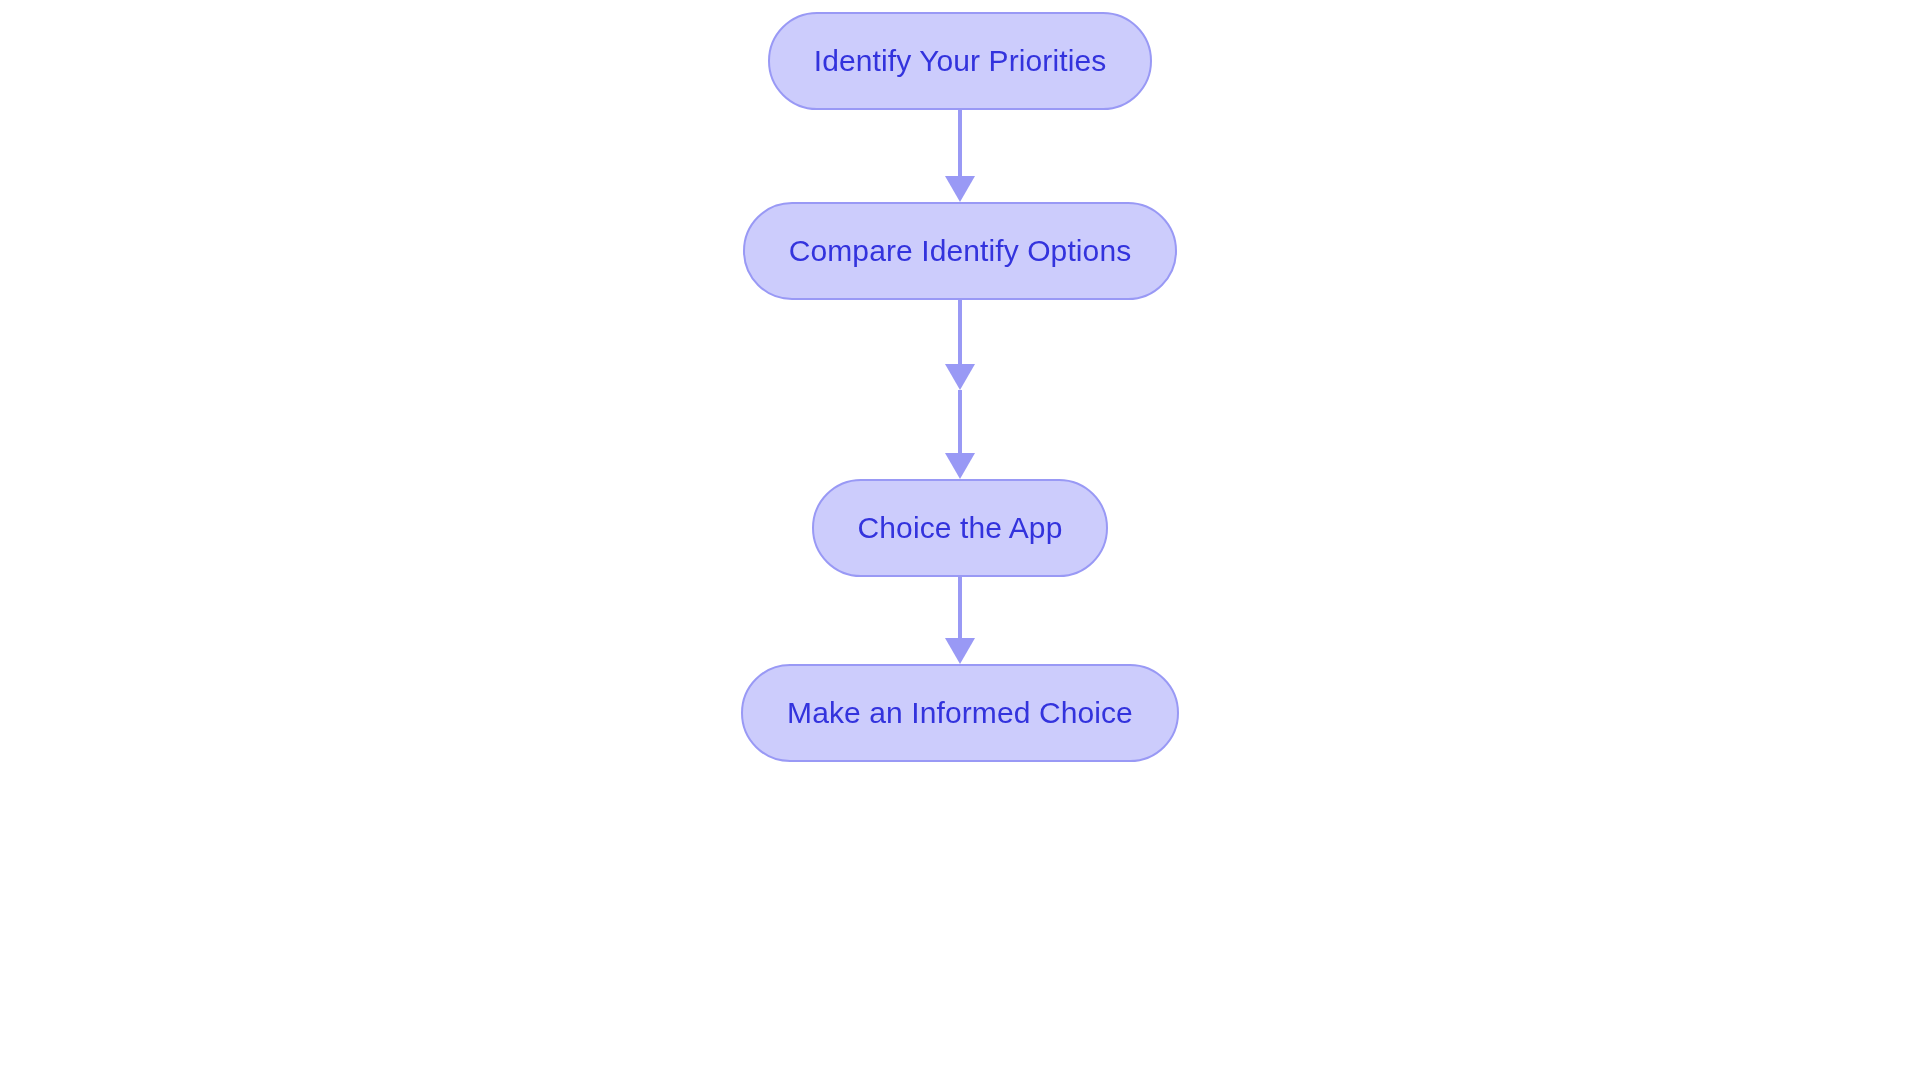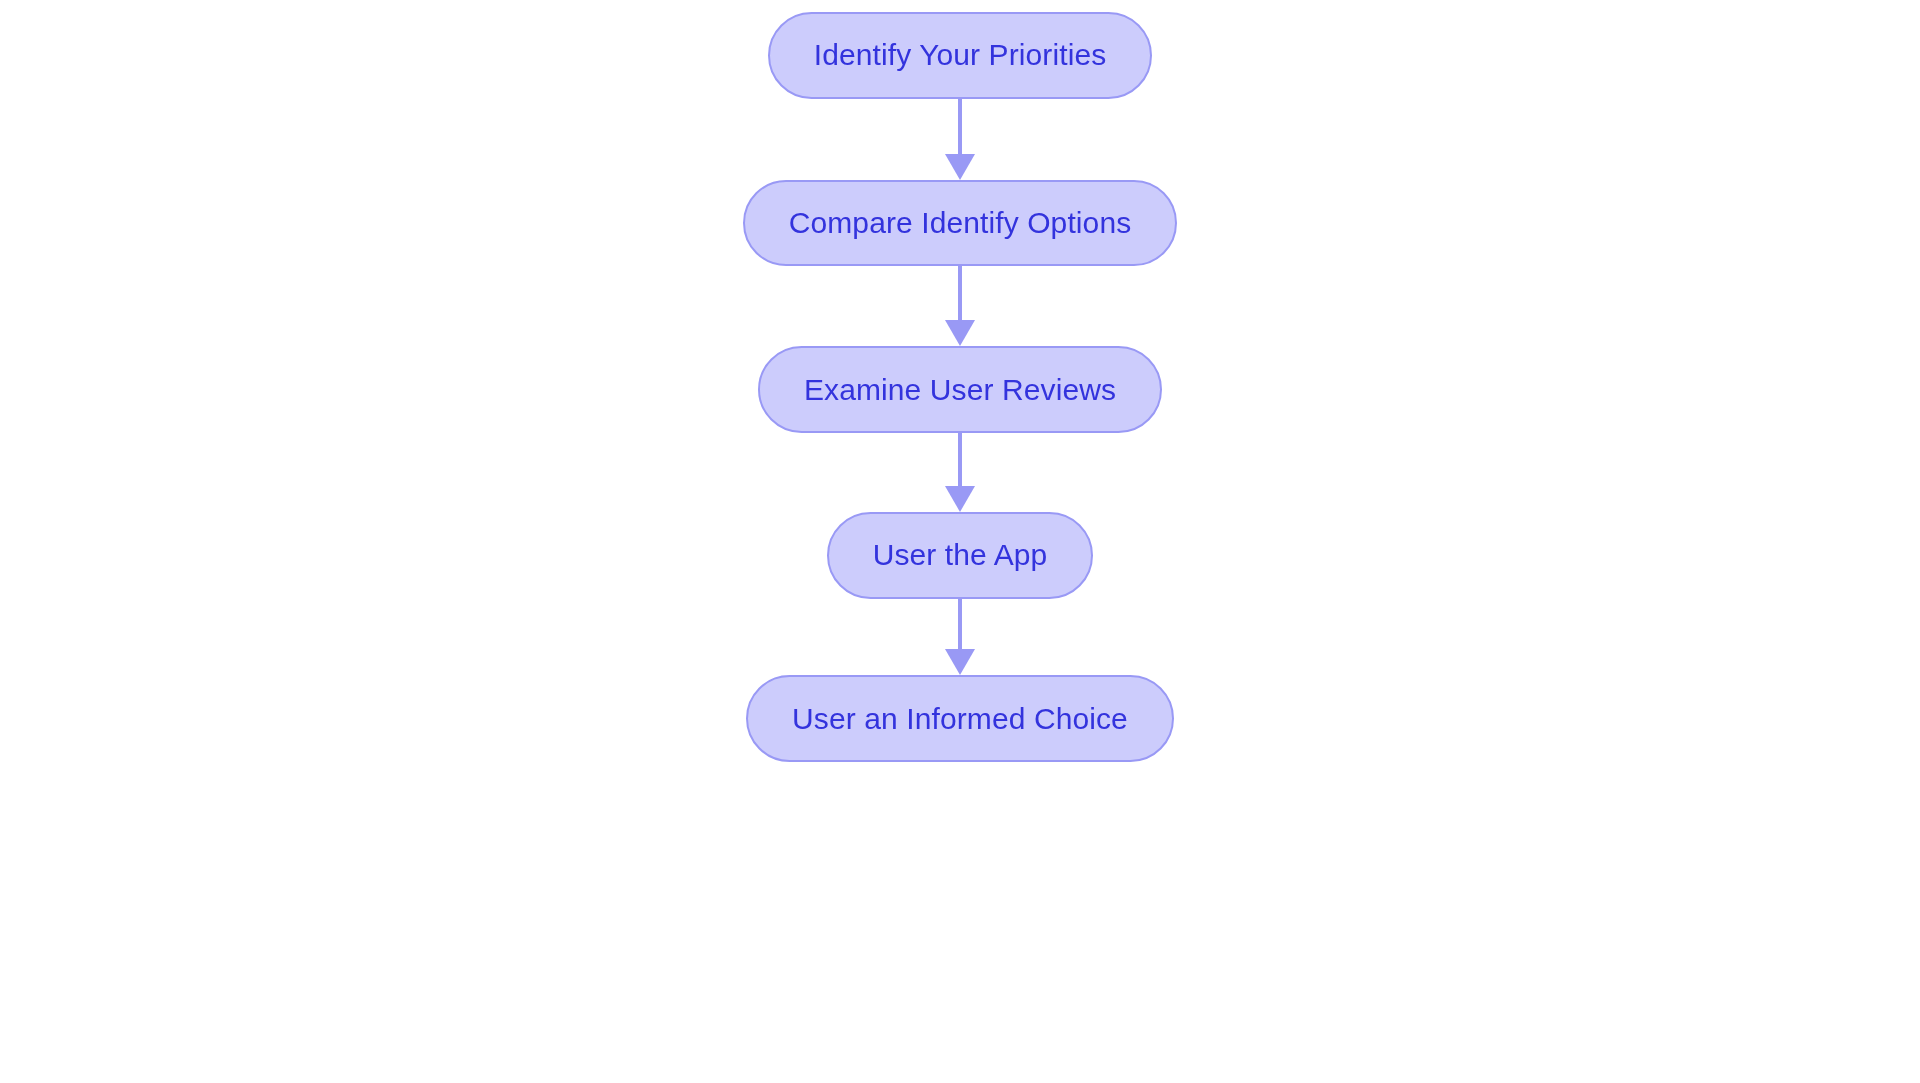--- a/index.html
+++ b/index.html
@@ -108,36 +108,33 @@
 
     <div class="flow-node node-h">
       <span class="flow-node-label">Compare Identify Options</span>
     </div>
 
     <div class="connector gap-2">
       <div class="connector-line"></div>
       <div class="connector-head"></div>
     </div>
 
-    <div class="flow-node node-h">
-      <span class="flow-node-label">Examine User Reviews</span>
-    </div>
 
     <div class="connector gap-3">
       <div class="connector-line"></div>
       <div class="connector-head"></div>
     </div>
 
     <div class="flow-node node-h">
-      <span class="flow-node-label">User the App</span>
+      <span class="flow-node-label">Choice the App</span>
     </div>
 
     <div class="connector gap-4">
       <div class="connector-line"></div>
       <div class="connector-head"></div>
     </div>
 
     <div class="flow-node node-h">
-      <span class="flow-node-label">User an Informed Choice</span>
+      <span class="flow-node-label">Make an Informed Choice</span>
     </div>
 
   </div>
 </div>
 
 </body></html>

